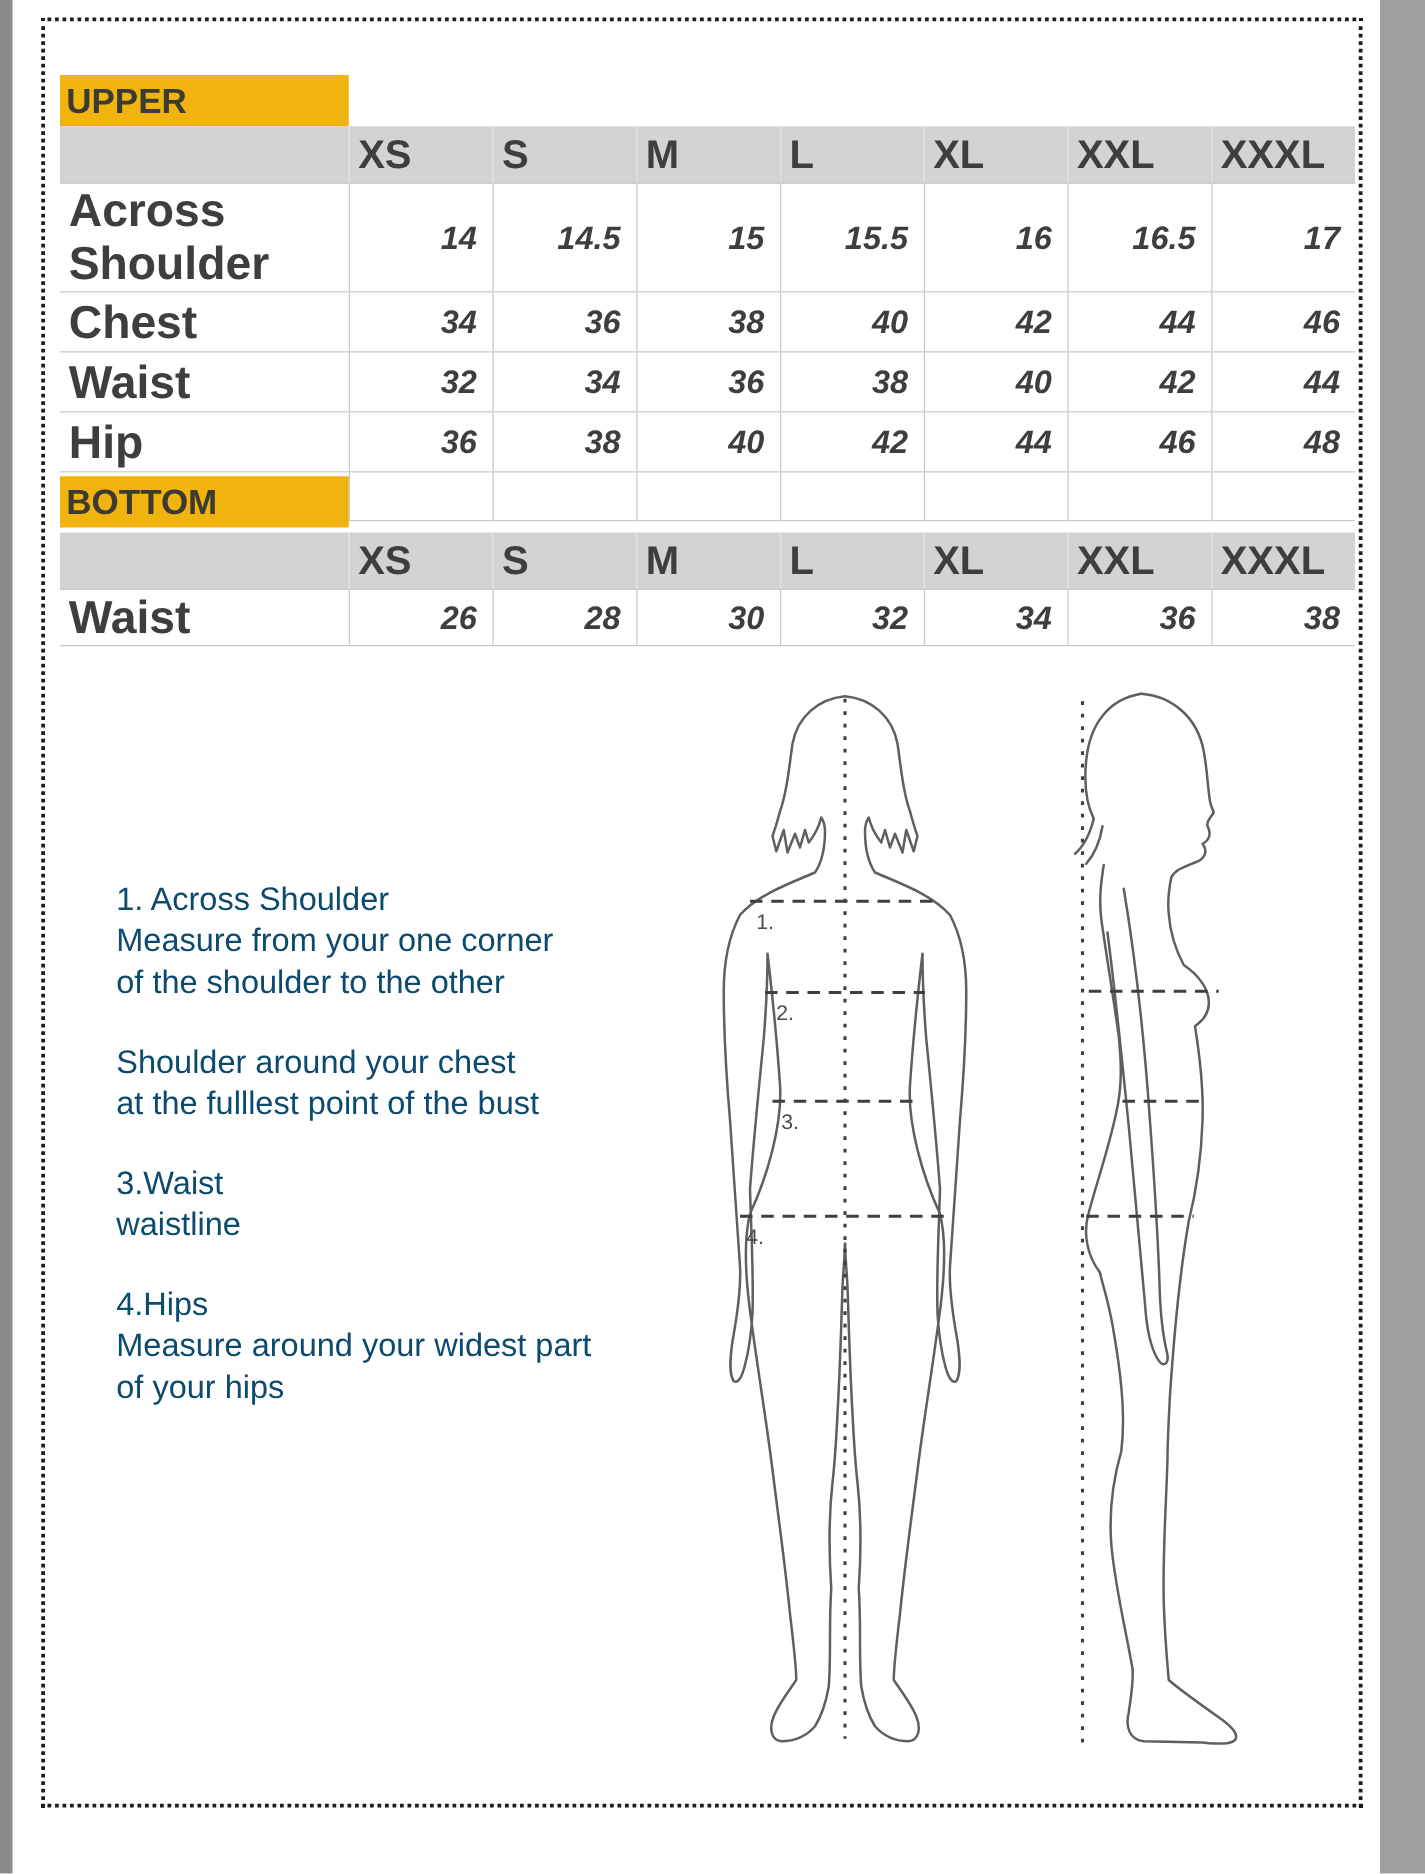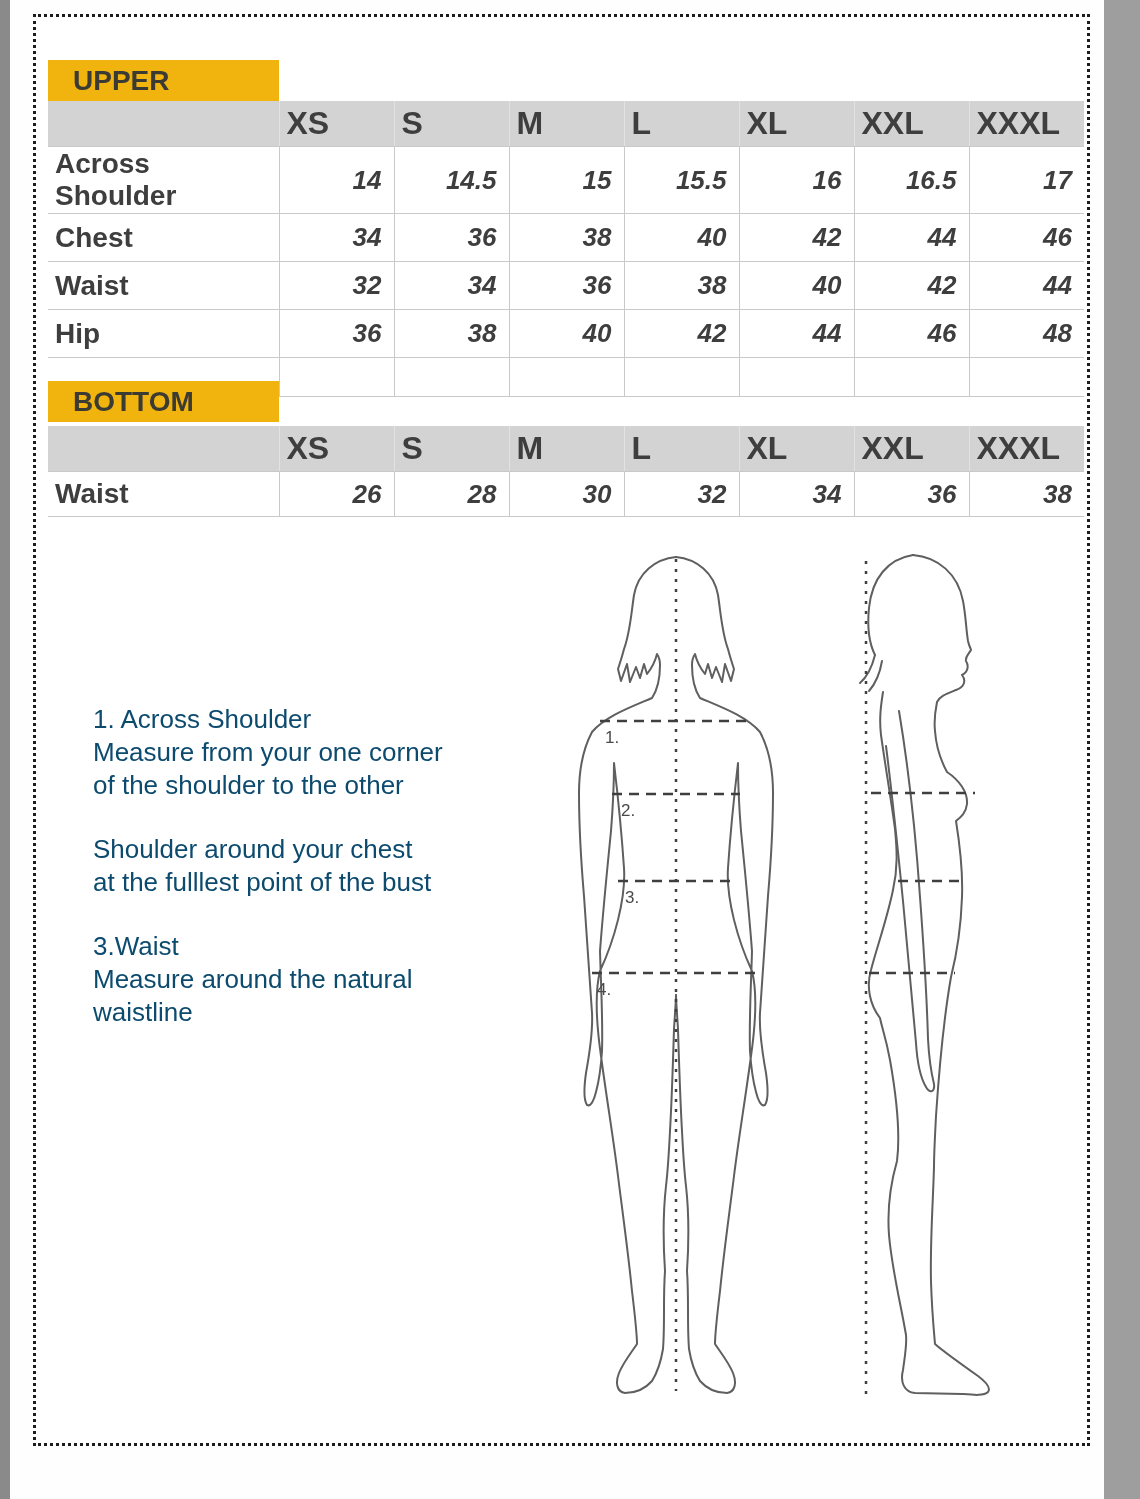--- a/index.html
+++ b/index.html
@@ -11,36 +11,36 @@
   html,body{margin:0;padding:0;background:#fff;}
   .screen{position:relative;width:1140px;height:1499px;background:#FEFEFE;overflow:hidden;
           font-family:"Liberation Sans",sans-serif;}
   .strip{position:absolute;top:0;height:100%;}
   .strip-left{left:0;width:10px;background:#8A8A8A;}
   .strip-right{right:0;width:36px;background:#9E9E9E;}
   .page{position:absolute;left:33px;top:14px;width:1057px;height:1432px;
         border:3px dotted #1C1C1C;box-sizing:border-box;background:#FFF;}
 
   .section-label{position:absolute;left:12px;width:231px;height:41px;background:var(--accent);
-        color:#3B3B33;font-weight:bold;font-size:28px;line-height:41px;padding-left:25px;box-sizing:border-box;}
+        color:#3B3B33;font-weight:bold;font-size:28px;line-height:41px;padding-left:5px;box-sizing:border-box;}
   .upper-label{top:43px;}
   .bottom-label{top:364px;}
 
   .size-table{position:absolute;left:12px;width:1036px;border-collapse:collapse;table-layout:fixed;color:var(--txt);}
   .upper-table{top:84px;}
   .bottom-table{top:409px;}
   col.col-label{width:231px;}
   col.col-size{width:115px;}
   .size-table th{background:var(--hdr-gray);height:45px;font-size:32px;font-weight:bold;text-align:left;
         padding:0 0 0 7px;border-bottom:1px solid var(--grid);}
   .size-table th + th{border-left:1px solid #E2E2E2;}
   .size-table td{height:45px;font-size:26px;font-weight:bold;border-bottom:1px solid var(--grid);background:#FFF;}
   .bottom-table td{height:42px;}
   .size-table td + td{border-left:1px solid var(--grid);font-style:italic;}
-  .size-table td.row-label{font-size:28px;padding-left:7px;text-align:left;}
+  .size-table td.row-label{font-size:37px;padding-left:7px;text-align:left;}
   .size-table td.val{text-align:right;padding-right:12px;}
   .size-table tr.empty-row td{height:36px;font-size:10px;}
 
   .instructions{position:absolute;left:57px;top:686px;width:440px;color:#0c4a6e;
         font-size:26px;line-height:33px;}
   .instr-block{margin-bottom:31px;}
 
   .figure{position:absolute;}
   .figure.front{left:497px;top:534px;}
   .figure.side{left:799px;top:534px;}
@@ -176,22 +176,26 @@
           <div class="instr-title">1. Across Shoulder</div>
           <div class="instr-line">Measure from your one corner</div>
           <div class="instr-line">of the shoulder to the other</div>
         </div>
         <div class="instr-block">
           <div class="instr-line">Shoulder around your chest</div>
           <div class="instr-line">at the fulllest point of the bust</div>
         </div>
         <div class="instr-block">
           <div class="instr-title">3.Waist</div>
-          <div class="instr-line">Measure around the natural</div>
           <div class="instr-line">waistline</div>
+        </div>
+        <div class="instr-block">
+          <div class="instr-title">4.Hips</div>
+          <div class="instr-line">Measure around your widest part</div>
+          <div class="instr-line">of your hips</div>
         </div>
       </div>
 
     <svg class="figure front" width="290" height="850" viewBox="0 0 290 850">
       <defs>
         <path id="front-half" d="M 143 6
           C 122 8 105 22 101 44 C 98 64 97 82 91 98 C 89 106 87 112 85 118
           L 88 130 L 94 113 L 97 131 L 103 116 L 107 127 L 111 113 L 114 123
           C 118 118 122 111 124 103 C 126 106 127 110 127 114
           C 127 126 125 138 119 147

